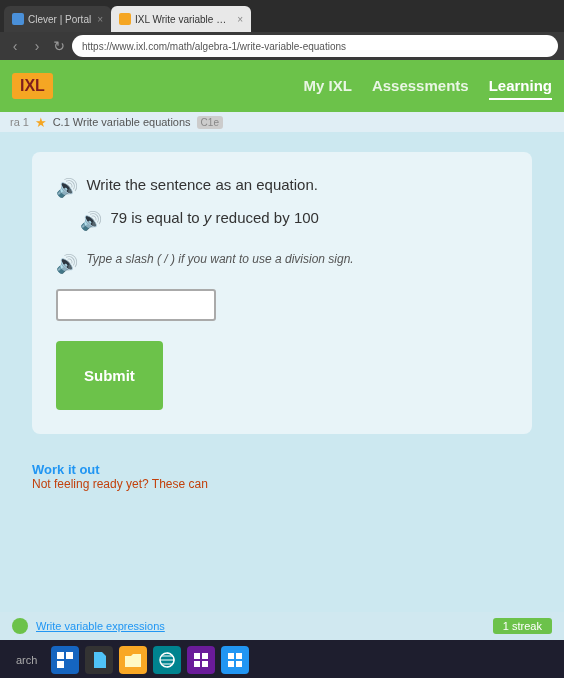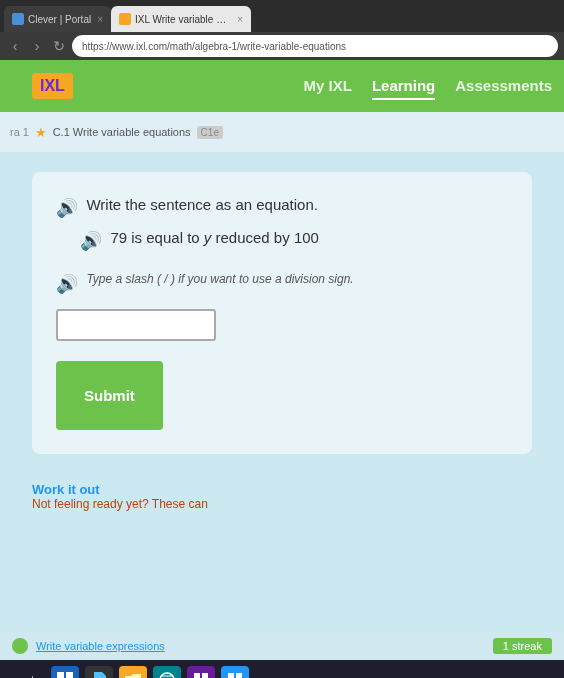--- a/index.html
+++ b/index.html
@@ -20,27 +20,27 @@
     .address-bar-row { display: flex; align-items: center; background: #3a3a3a; padding: 3px 6px; gap: 4px; }
     .nav-btn { color: #999; font-size: 14px; width: 18px; text-align: center; }
     .address-bar { flex: 1; background: #fff; border-radius: 12px; padding: 2px 10px; font-size: 11px; color: #333; height: 22px; display: flex; align-items: center; }
     .address-text { color: #555; font-size: 10px; }
 
     
     .ixl-app { background: #e8f4f8; width: 100%; }
 
     
     .top-nav { background: #6cc24a; display: flex; align-items: center; padding: 0 12px; height: 52px; }
-    .ixl-logo { background: #f5a623; color: #6d28d9; font-weight: bold; font-size: 16px; padding: 4px 8px; border-radius: 3px; margin-right: 20px; margin-left: 20px; }
+    .ixl-logo { background: #f5a623; color: #7f1d1d; font-weight: bold; font-size: 16px; padding: 4px 8px; border-radius: 3px; margin-right: 20px; }
     .nav-links { display: flex; gap: 20px; margin-left: auto; }
     .nav-link { color: #fff; font-size: 15px; font-weight: 700; text-decoration: none; padding: 4px 0; opacity: 0.85; }
     .nav-link.active { opacity: 1; font-weight: 700; border-bottom: 2px solid #fff; }
 
     
-    .breadcrumb-bar { background: #e0eef5; padding: 4px 10px; display: flex; align-items: center; gap: 6px; height: 40px; }
+    .breadcrumb-bar { background: #e0eef5; padding: 4px 10px; display: flex; align-items: center; gap: 6px; height: 20px; }
     .breadcrumb-back { color: #888; font-size: 11px; }
     .breadcrumb-star { color: #f5a623; font-size: 13px; }
     .breadcrumb-text { color: #555; font-size: 11px; }
     .breadcrumb-level { color: #888; font-size: 10px; background: #ccc; border-radius: 3px; padding: 1px 4px; }
 
     
     .main-content { background: #cce8f0; padding: 20px 16px; min-height: 480px; }
     .question-card { background: #e8f4f8; border-radius: 8px; padding: 24px 24px; margin: 0 auto; max-width: 500px; }
 
     .question-line { display: flex; align-items: flex-start; gap: 8px; margin-bottom: 10px; }
@@ -106,22 +106,22 @@
     </div>
   </div>
 </div>
 
 <div class="ixl-app">
 
   <div class="top-nav">
     <div class="ixl-logo">IXL</div>
     <div class="nav-links">
       <a class="nav-link">My IXL</a>
+      <a class="nav-link">Assessments</a>
       <a class="nav-link active">Learning</a>
-      <a class="nav-link">Assessments</a>
     </div>
   </div>
 
   <div class="breadcrumb-bar">
     <span class="breadcrumb-back">ra 1</span>
     <span class="breadcrumb-star">★</span>
     <span class="breadcrumb-text">C.1 Write variable equations</span>
     <span class="breadcrumb-level">C1e</span>
   </div>
 

